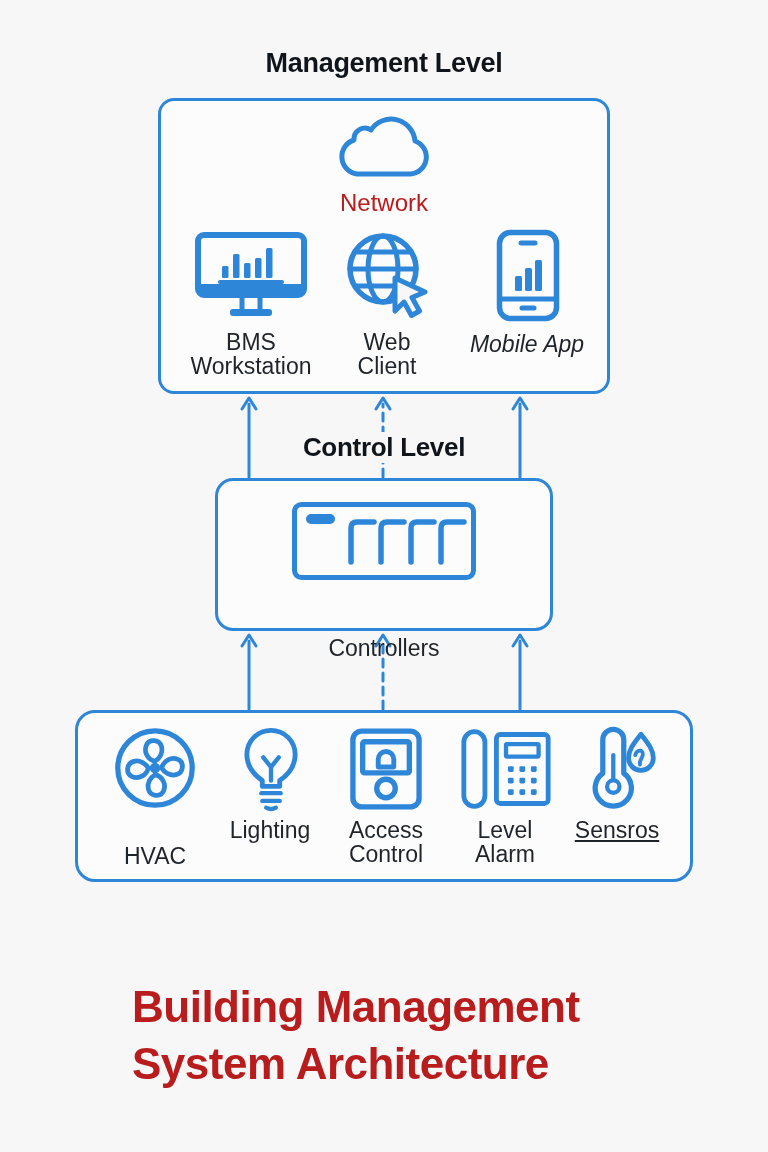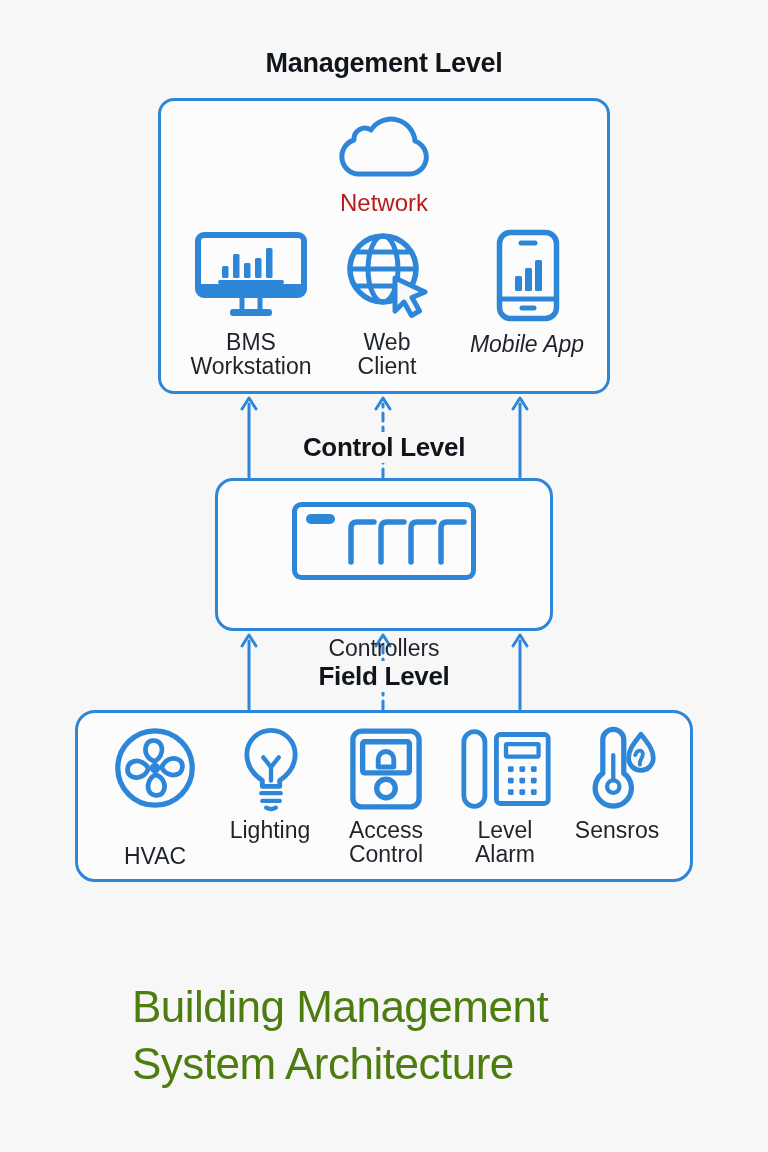--- a/index.html
+++ b/index.html
@@ -33,32 +33,31 @@
   .item-label {
     position:absolute; transform:translateX(-50%); text-align:center;
     font-size:23px; line-height:24px; color:#1f242a; z-index:2;
   }
   .net-label { position:absolute; transform:translateX(-50%); font-size:24px; color:#b91c1c; z-index:2; }
 
   .arrows { position:absolute; left:0; top:0; z-index:2; pointer-events:none; }
 
   .main-title {
     position:absolute; left:132px; top:978px; width:490px;
-    font-size:44px; line-height:57px; font-weight:normal;
-    color:#4d7c0f; letter-spacing:-0.5px; z-index:2;
+    font-size:44px; line-height:57px; font-weight:bold;
+    color:#b91c1c; letter-spacing:-0.5px; z-index:2;
   }
 </style>
 </head>
 <body>
 
 <div class="canvas">
 
   <div class="level-heading h-management">Management Level</div>
   <div class="level-heading h-control">Control Level</div>
-  <div class="level-heading h-field">Field Level</div>
 
   <div class="box box-management"></div>
   <div class="box box-control"></div>
   <div class="box box-field"></div>
 
   <svg class="arrows" width="768" height="1152">
     <g stroke="#2e86d8" stroke-width="3" fill="none" stroke-linecap="round" stroke-linejoin="round">
 
       <line x1="249" y1="477" x2="249" y2="404"></line>
       <path d="M242 409 L249 398 L256 409"></path>
@@ -180,17 +179,17 @@
   </svg>
   <div class="item-label" style="left:505px; top:818px; width:90px;">Level Alarm</div>
 
   <svg class="icon" style="left:578px; top:722px;" width="82" height="92" viewBox="0 0 86 95">
     <path class="ic-stroke" stroke-width="5.5" d="M26 18 A11 11 0 0 1 48 18 V53 A19 19 0 1 1 26 53 Z"></path>
     <line class="ic-stroke" stroke-width="4.5" x1="37" y1="34" x2="37" y2="60"></line>
     <circle class="ic-stroke" stroke-width="4.5" cx="37" cy="67" r="6.5"></circle>
     <path d="M66 12 C59 21 53 28 53 37 A13 13 0 0 0 79 37 C79 28 73 21 66 12 Z" fill="#f7f7f8" stroke="#2e86d8" stroke-width="5" stroke-linejoin="round"></path>
     <path class="ic-stroke" stroke-width="4" d="M60 34 C62 28 68 28 68 33 C68 37 64 39 65 44"></path>
   </svg>
-  <div class="item-label" style="left:617px; top:818px; width:110px;">Sensros</div>
+  <div class="item-label" style="left:617px; top:818px; width:110px;text-decoration:underline;">Sensros</div>
 
   <div class="main-title">Building Management System Architecture</div>
 
 </div>
 
 </body></html>

